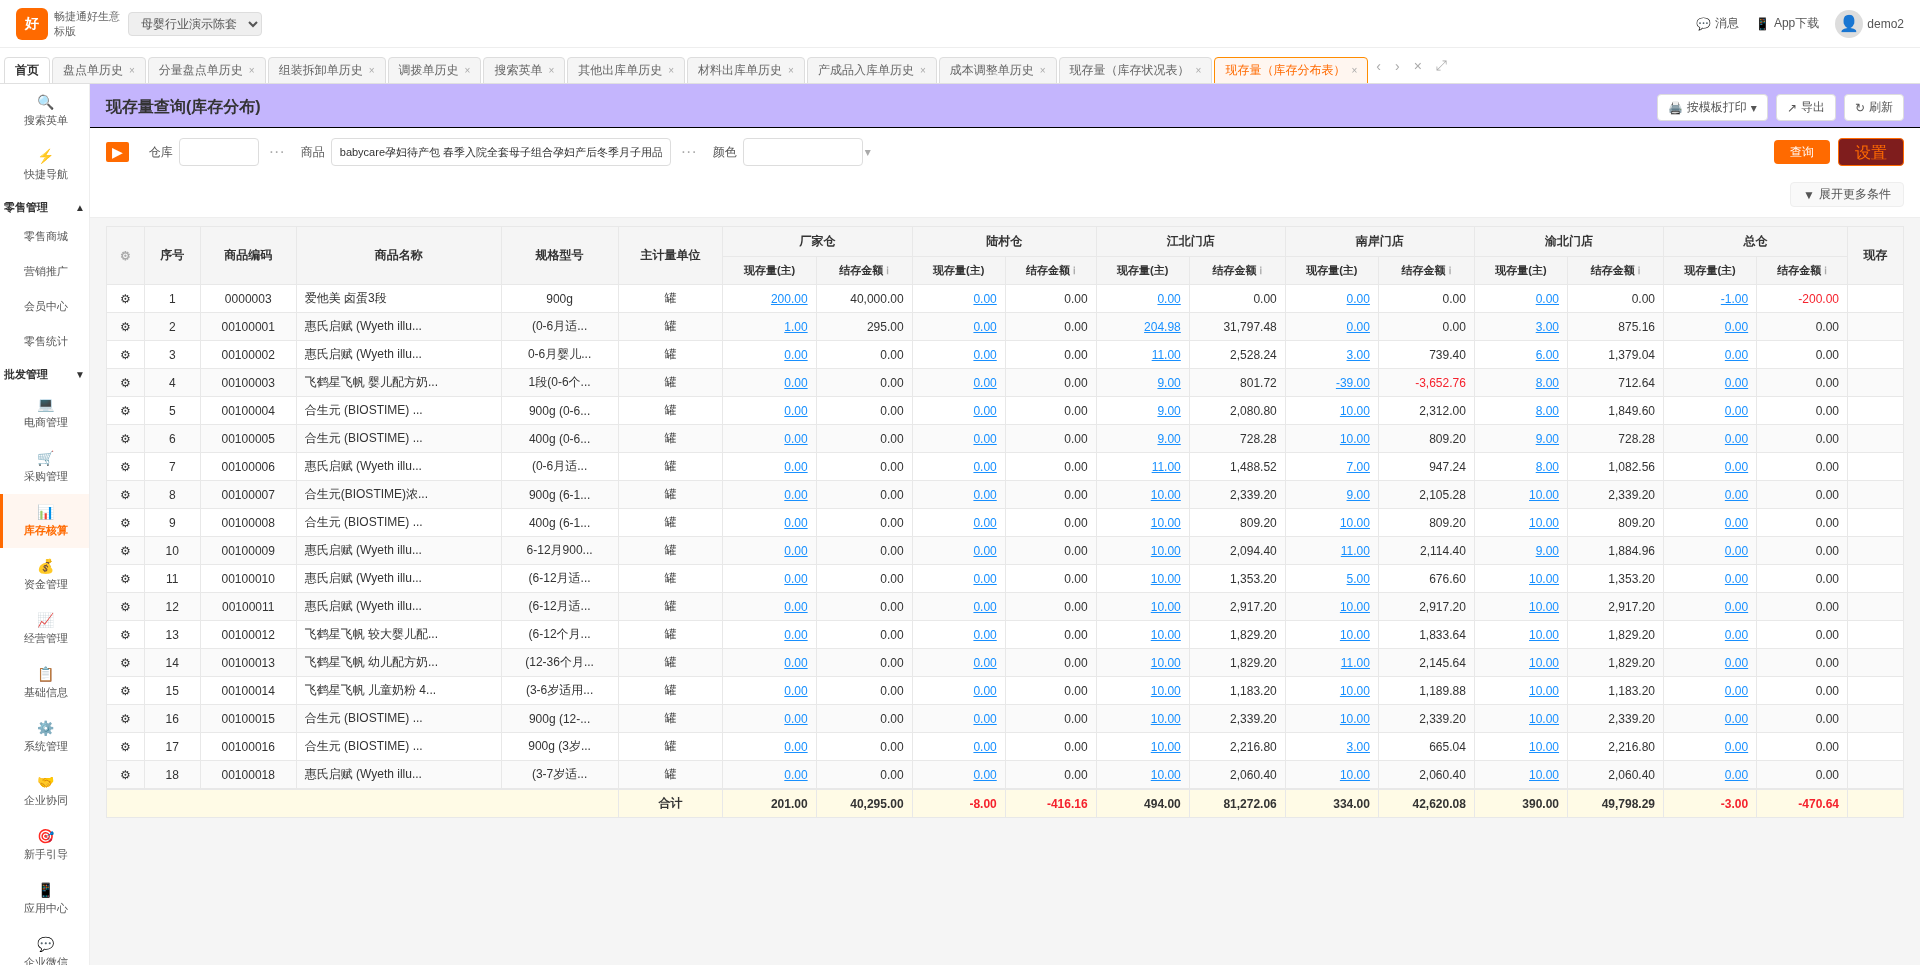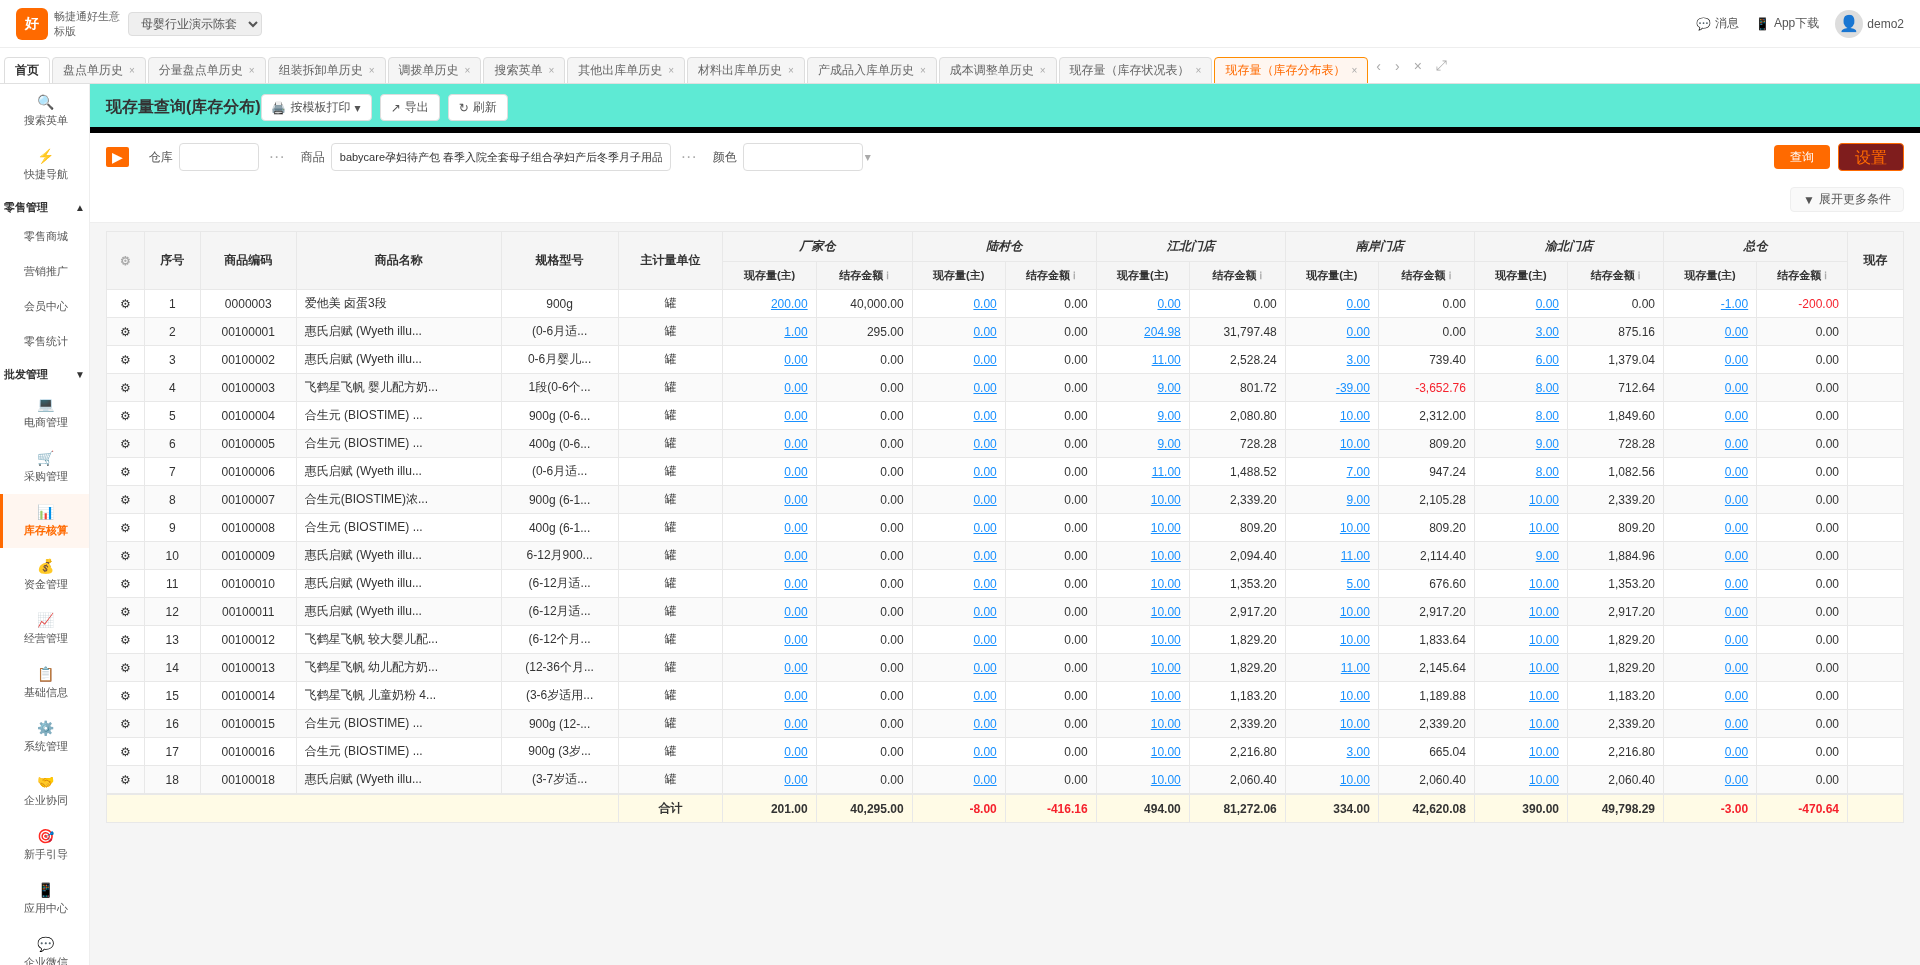--- a/index.html
+++ b/index.html
@@ -31,21 +31,21 @@
     .sidebar-item { padding: 10px 4px; text-align: center; cursor: pointer; color: #555; font-size: 11px; border-left: 3px solid transparent; }
     .sidebar-item.active { background: #fff6f0; color: #ff6a00; border-left-color: #ff6a00; font-weight: bold; }
     .sidebar-item .icon { font-size: 14px; display: block; margin-bottom: 3px; }
     .sidebar-section { display: flex; align-items: center; justify-content: space-between; padding: 8px 4px 4px; font-size: 11px; color: #333; cursor: pointer; font-weight: bold; }
     .sidebar-section .arrow { font-size: 10px; margin-left: 3px; }
     
     
     .content { flex: 1; overflow: hidden; display: flex; flex-direction: column; background: #f5f5f5; }
     
     
-    .page-header { background: #5eead4; padding: 10px 16px 6px; border-bottom: 6px solid #000000; display: flex; align-items: center; }
+    .page-header { background: #c4b5fd; padding: 10px 16px 6px; border-bottom: 1px solid #000000; display: flex; align-items: center; justify-content: space-between; }
     .page-title { font-size: 16px; font-weight: bold; color: #333; }
     .page-actions { display: flex; align-items: center; gap: 8px; }
     .btn-action { display: flex; align-items: center; gap: 4px; padding: 4px 10px; border-radius: 4px; cursor: pointer; font-size: 12px; border: 1px solid #ddd; background: #fff; color: #555; }
     
     
     .filter-bar { background: #fff; padding: 10px 16px; border-bottom: 1px solid #eee; display: flex; align-items: center; gap: 12px; flex-wrap: wrap; }
     .filter-item { display: flex; align-items: center; gap: 6px; }
     .filter-label { color: #555; font-size: 12px; white-space: nowrap; }
     .filter-input { border: 1px solid #ddd; border-radius: 4px; padding: 4px 8px; font-size: 12px; height: 28px; min-width: 80px; color: #333; background: #fff; }
     .filter-input.wide { min-width: 320px; color: #333; }
@@ -58,21 +58,21 @@
     .table-wrap { flex: 1; overflow: auto; padding: 8px 16px; }
     .data-table { width: 100%; border-collapse: collapse; background: #fff; font-size: 12px; }
     .data-table th { background: #f5f5f5; border: 1px solid #e8e8e8; padding: 6px 8px; text-align: center; font-weight: bold; color: #333; white-space: nowrap; position: sticky; top: 0; z-index: 1; }
     .data-table td { border: 1px solid #e8e8e8; padding: 5px 8px; text-align: center; white-space: nowrap; color: #333; }
     .data-table tr:nth-child(even) td { background: #fafafa; }
     .data-table .num { text-align: right; }
     .data-table .red { color: #f5222d; }
     .data-table .link { color: #1890ff; text-decoration: underline; cursor: pointer; }
     .data-table .footer-row td { background: #fffbe6; font-weight: bold; border-top: 2px solid #e8e8e8; }
     
-    .col-group-header { background: #f0f0f0; font-style: italic; }
+    .col-group-header { background: #f0f0f0; }
     .col-sub { font-size: 11px; }
     
     
     .table-wrap::-webkit-scrollbar { width: 6px; height: 6px; }
     .table-wrap::-webkit-scrollbar-track { background: #f1f1f1; }
     .table-wrap::-webkit-scrollbar-thumb { background: #ccc; border-radius: 3px; }
     
     .info-icon { color: #aaa; font-size: 10px; cursor: pointer; }
     
     .expand-orange { background: #ff6a00; color: #fff; border: none; border-radius: 2px; padding: 2px 6px; cursor: pointer; font-size: 14px; margin-right: 8px; }

